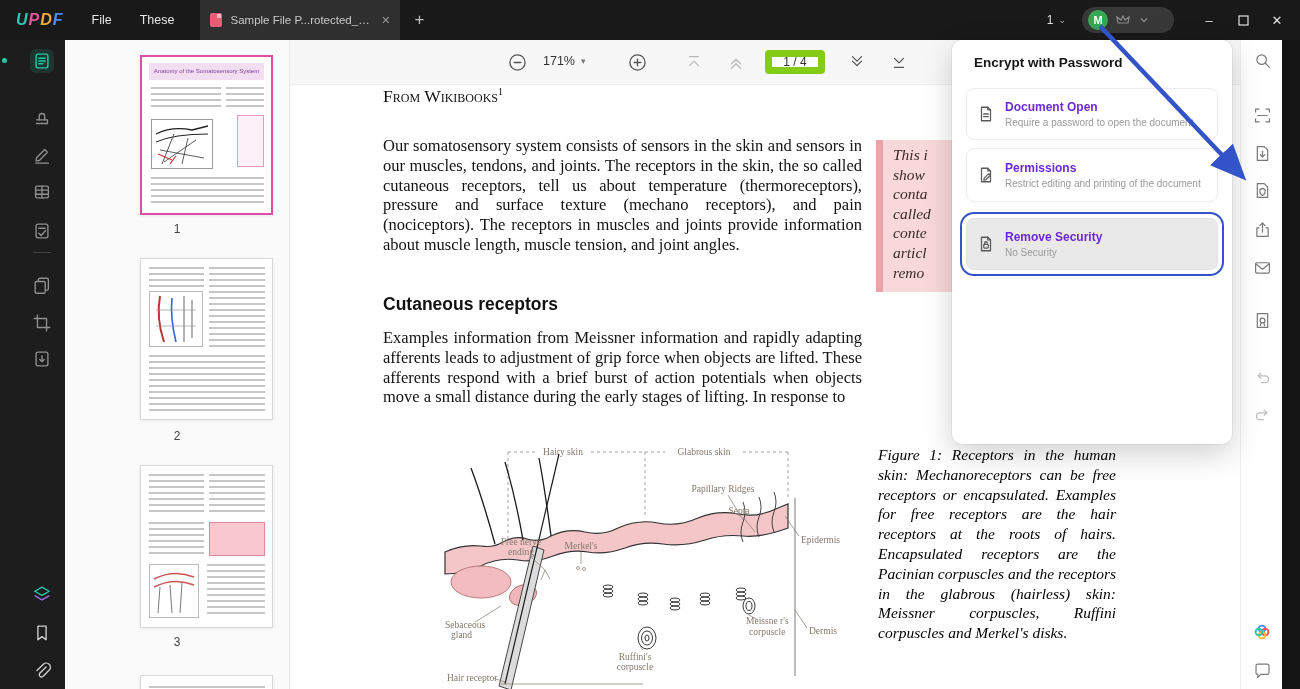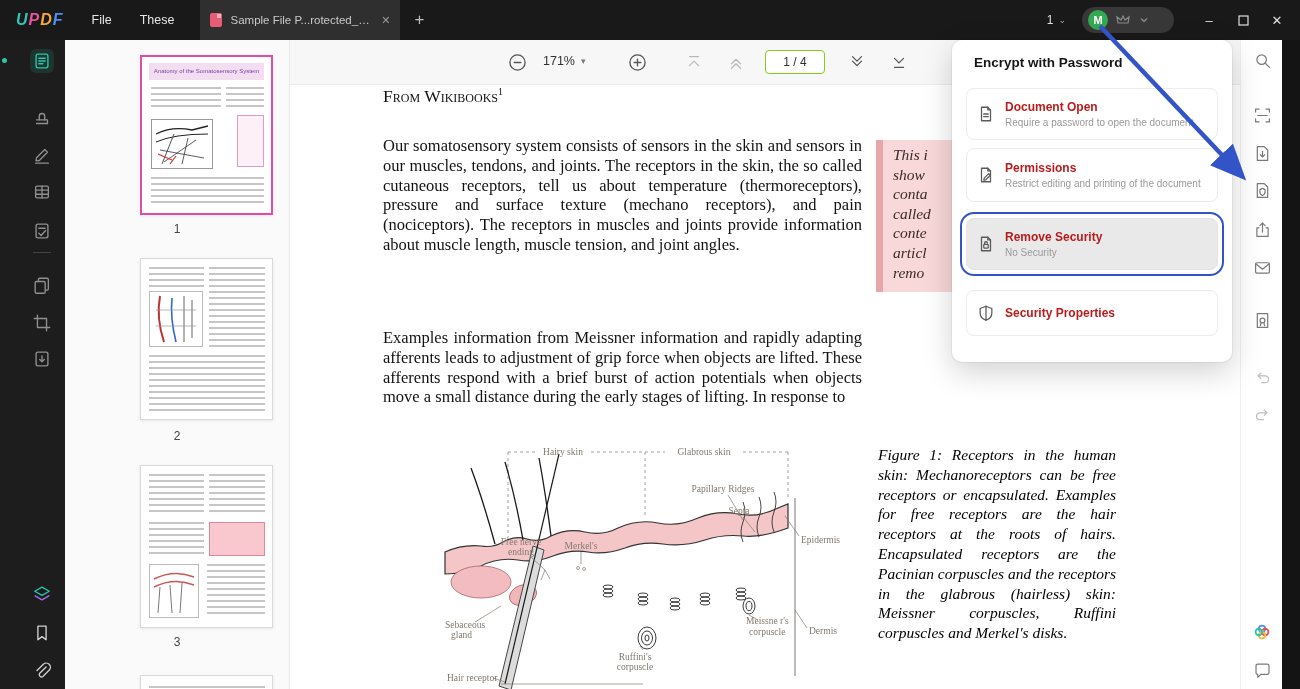--- a/index.html
+++ b/index.html
@@ -42,41 +42,41 @@
   .t-lines { background:repeating-linear-gradient(to bottom, #c6c6c6 0 2px, transparent 2px 6px); position:absolute; }
   .t-pink { position:absolute; border:1px solid #e39bc0; background:#fdf0f6; }
   .t-img { position:absolute; border:1px solid #9a9a9a; background:#fff; }
 
   
   .doc-toolbar { position:absolute; left:290px; top:40px; width:1010px; height:45px; background:#f7f7f8; border-bottom:1px solid #ececec; z-index:12; }
   .tbtn { position:absolute; top:11px; width:22px; height:22px; display:flex; align-items:center; justify-content:center; }
   .tbtn svg { stroke:#555; fill:none; stroke-width:1.4; stroke-linecap:round; stroke-linejoin:round; }
   .tbtn.dim svg { stroke:#b9b9b9; }
   .zoom-level { position:absolute; left:253px; top:14px; font-size:12.5px; color:#333; display:flex; gap:6px; align-items:center; }
-  .page-box { position:absolute; left:475px; top:10px; width:60px; height:24px; background:#fff; border:1px solid #84cc16; border-radius:4px; font-size:12px; color:#333; display:flex; align-items:center; justify-content:center; }
+  .page-box { position:absolute; left:475px; top:10px; width:60px; height:24px; background:#fff; border:7px solid #84cc16; border-radius:4px; font-size:12px; color:#333; display:flex; align-items:center; justify-content:center; }
 
   
   .page { position:absolute; left:278px; top:85px; width:950px; height:604px; background:#fff; overflow:hidden; z-index:5; }
   .doc-source { position:absolute; left:105px; top:1px; font-family:"Liberation Serif", serif; font-variant:small-caps; font-size:17.5px; color:#111; }
   .doc-source .sup { font-variant:normal; font-size:10px; vertical-align:super; }
   .body-par { position:absolute; left:105px; width:479px; font-family:"Liberation Serif", serif; font-size:16.5px; line-height:19.8px; text-align:justify; color:#121212; }
   .it { }
   .doc-heading { position:absolute; left:105px; top:209px; font-family:"Liberation Sans", sans-serif; font-weight:700; font-size:17.5px; color:#111; }
   .pink-note { position:absolute; left:598px; top:55px; width:247px; height:152px; background:#f8d8d8; border-left:7px solid #e9a6aa; padding:5px 0 0 10px; }
   .pink-note div { font-family:"Liberation Serif", serif; font-style:italic; font-size:15.5px; line-height:19.6px; color:#3a2a2a; white-space:nowrap; }
   .fig-caption { position:absolute; left:600px; top:360px; width:238px; font-family:"Liberation Serif", serif; font-style:italic; font-size:15.5px; line-height:19.8px; text-align:justify; color:#000000; }
   .figure { position:absolute; left:165px; top:355px; width:420px; height:250px; }
   .figure text { font-family:"Liberation Serif", serif; font-size:9.5px; fill:#84796f; }
 
   
-  .popup { position:absolute; left:952px; top:40px; width:280px; height:322px; background:#fff; border-radius:10px; box-shadow:0 10px 30px rgba(0,0,0,.18), 0 0 0 1px rgba(0,0,0,.05); z-index:40; }
+  .popup { position:absolute; left:952px; top:40px; width:280px; height:404px; background:#fff; border-radius:10px; box-shadow:0 10px 30px rgba(0,0,0,.18), 0 0 0 1px rgba(0,0,0,.05); z-index:40; }
   .popup-title { position:absolute; left:22px; top:15px; font-size:13.5px; font-weight:700; color:#161616; }
   .card { position:absolute; left:14px; width:252px; border:1px solid #ececec; border-radius:8px; background:#fff; display:flex; align-items:center; gap:10px; padding:0 10px; }
   .card svg { stroke:#5a5a5a; fill:none; stroke-width:1.4; stroke-linecap:round; stroke-linejoin:round; flex:0 0 auto; }
-  .card-title { font-size:12px; color:#b91c1c; font-weight:600; }
+  .card-title { font-size:12px; color:#6d28d9; font-weight:600; }
   .card-sub { font-size:10px; color:#9a9a9a; margin-top:3px; }
   .card.selected { background:#e9e9e9; border-color:#e3e3e3; outline:2px solid #3353c8; outline-offset:4px; }
 
   
   .right-rail { position:absolute; left:1240px; top:40px; width:42px; height:649px; background:#fff; border-left:1px solid #f0f0f0; z-index:25; }
   .ricon { position:absolute; left:10px; width:22px; height:22px; display:flex; align-items:center; justify-content:center; }
   .ricon svg { stroke:#7a7a7a; fill:none; stroke-width:1.4; stroke-linecap:round; stroke-linejoin:round; }
   .ricon.dim svg { stroke:#bdbdbd; }
   .right-edge { position:absolute; left:1282px; top:40px; width:18px; height:649px; background:#141414; z-index:26; }
 
@@ -305,20 +305,21 @@
     </div>
   </div>
 
   <div class="page">
     <div class="doc-source">
       <span>From Wikibooks</span><span class="sup">1</span>
     </div>
 
     <div class="body-par" style="top:51px"><span>Our somatosensory system consists of sensors in the skin and sensors in our muscles, tendons, and joints. The receptors in the skin, the so called cutaneous receptors, tell us about temperature (</span><span class="it">thermoreceptors</span><span>), pressure and surface texture (</span><span class="it">mechano receptors</span><span>), and pain (</span><span class="it">nociceptors</span><span>). The receptors in muscles and joints provide information about muscle length, muscle tension, and joint angles.</span></div>
 
+    <div class="doc-heading">Cutaneous receptors</div>
 
     <div class="body-par" style="top:243px"><span>Examples information from </span><span class="it">Meissner information</span><span> and rapidly adapting afferents leads to adjustment of grip force when objects are lifted. These afferents respond with a brief burst of action potentials when objects move a small distance during the early stages of lifting. In response to</span></div>
 
     <div class="pink-note">
       <div>This i</div>
       <div>show</div>
       <div>conta</div>
       <div>called</div>
       <div>conte</div>
       <div>articl</div>
@@ -466,29 +467,20 @@
           <path d="M5,2.5 h7 l3,3 V17.5 H5 Z"></path>
           <path d="M12,2.5 v3 h3"></path>
           <path d="M8,13.5 L13,8.5 L14.8,10.3 L9.8,15.3 L7.6,15.7 Z"></path>
         </svg>
       <div>
         <div class="card-title">Permissions</div>
         <div class="card-sub">Restrict editing and printing of the document</div>
       </div>
     </div>
 
-    <div class="card" style="top:250px;height:46px">
-      <svg width="18" height="18" viewBox="0 0 20 20">
-          <path d="M10,2.5 L16.5,5 V10 C16.5,14 13.5,16.8 10,18 C6.5,16.8 3.5,14 3.5,10 V5 Z"></path>
-          <line x1="10" y1="2.5" x2="10" y2="18"></line>
-        </svg>
-      <div>
-        <div class="card-title">Security Properties</div>
-      </div>
-    </div>
   </div>
 
   <div class="right-rail">
     <div class="ricon" style="top:9px">
       <svg width="19" height="19" viewBox="0 0 22 22">
           <circle cx="10" cy="10" r="5.5"></circle>
           <line x1="14.5" y1="14.5" x2="19" y2="19"></line>
         </svg>
     </div>
     <div class="ricon" style="top:64px">

